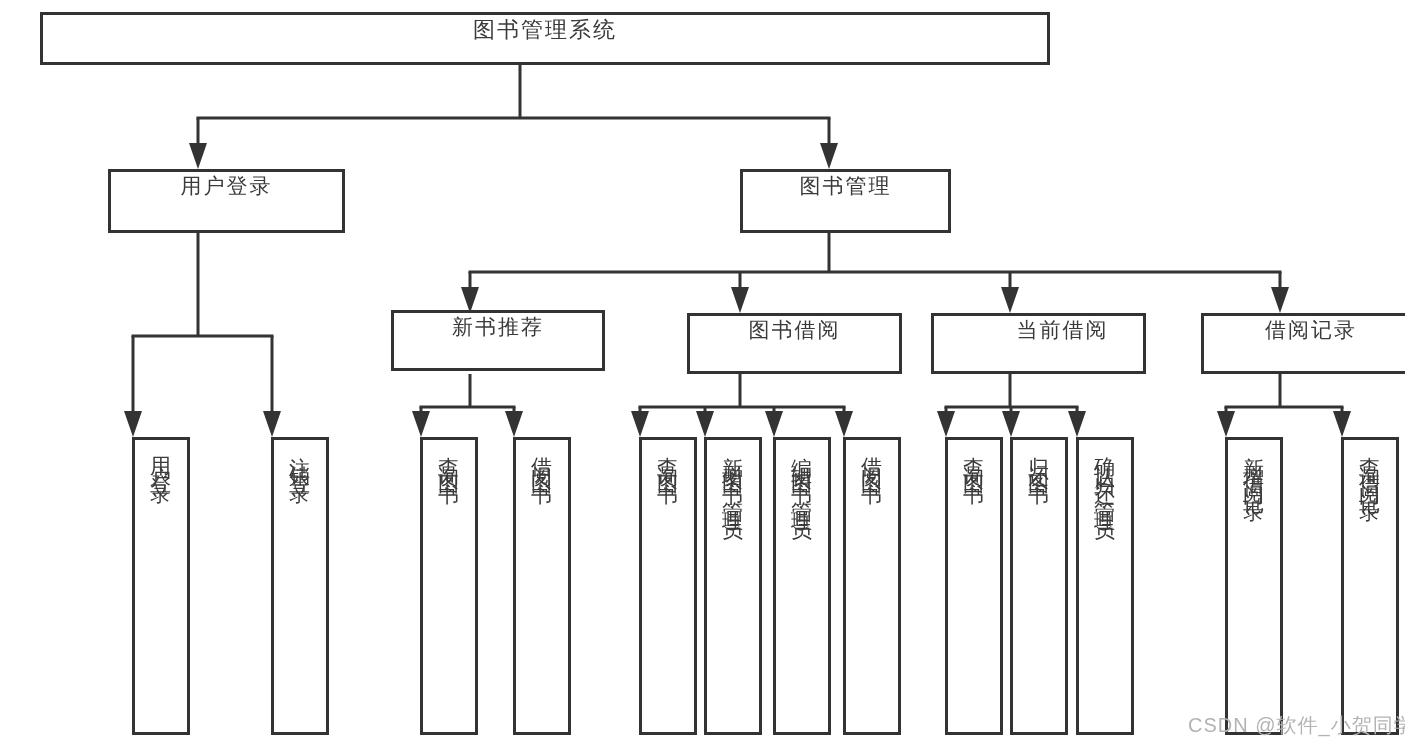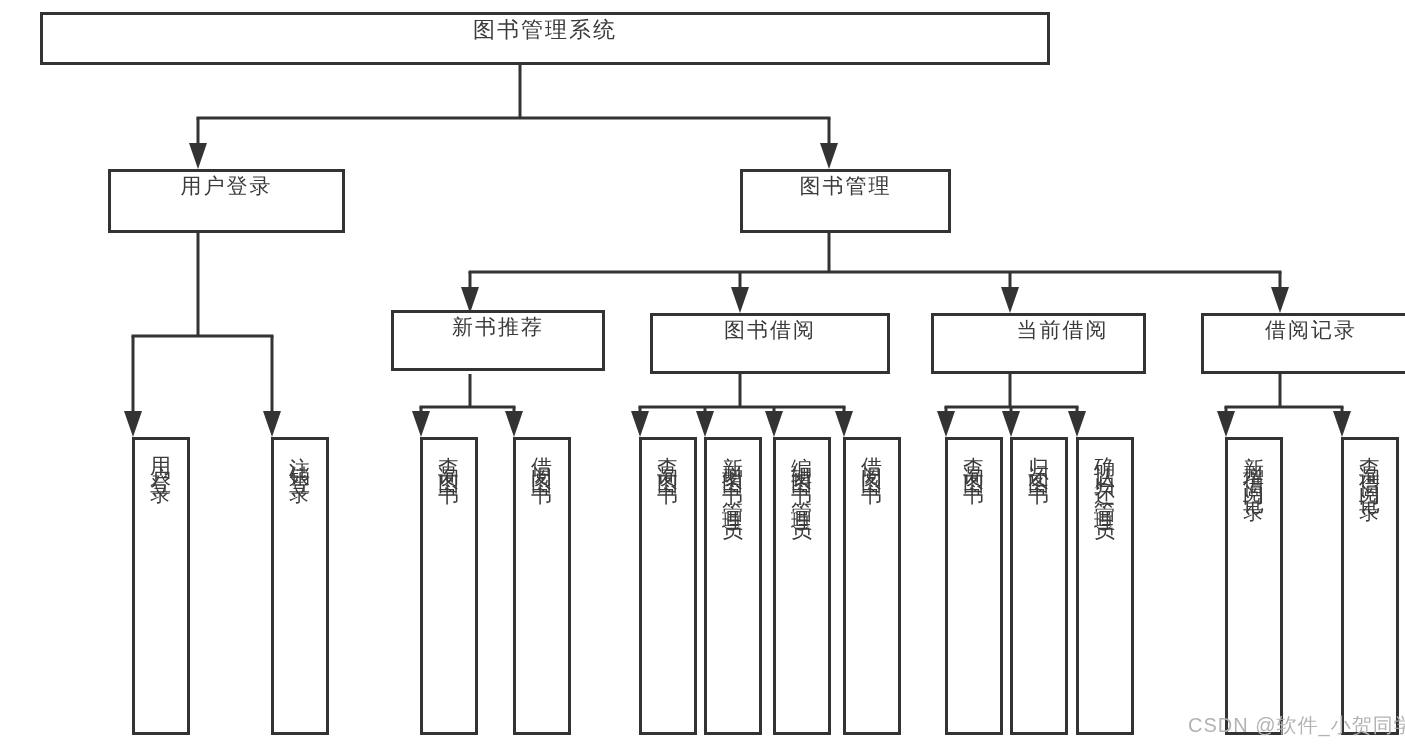--- a/index.html
+++ b/index.html
@@ -124,21 +124,21 @@
   <div class="node h" style="left:80px; top:169px; width:237px; height:64px;">
     <span class="label">用户登录</span>
   </div>
   <div class="node h" style="left:712px; top:169px; width:211px; height:64px;">
     <span class="label">图书管理</span>
   </div>
 
   <div class="node h" style="left:363px; top:310px; width:214px; height:61px;">
     <span class="label">新书推荐</span>
   </div>
-  <div class="node h" style="left:622px; top:313px; width:240px; height:61px;">
+  <div class="node h" style="left:659px; top:313px; width:215px; height:61px;">
     <span class="label">图书借阅</span>
   </div>
   <div class="node h" style="left:903px; top:313px; width:215px; height:61px;padding-left:48px;">
     <span class="label">当前借阅</span>
   </div>
   <div class="node h" style="left:1173px; top:313px; width:220px; height:61px;">
     <span class="label">借阅记录</span>
   </div>
 
   <div class="node v" style="left:104px; top:437px; width:58px; height:298px;">

